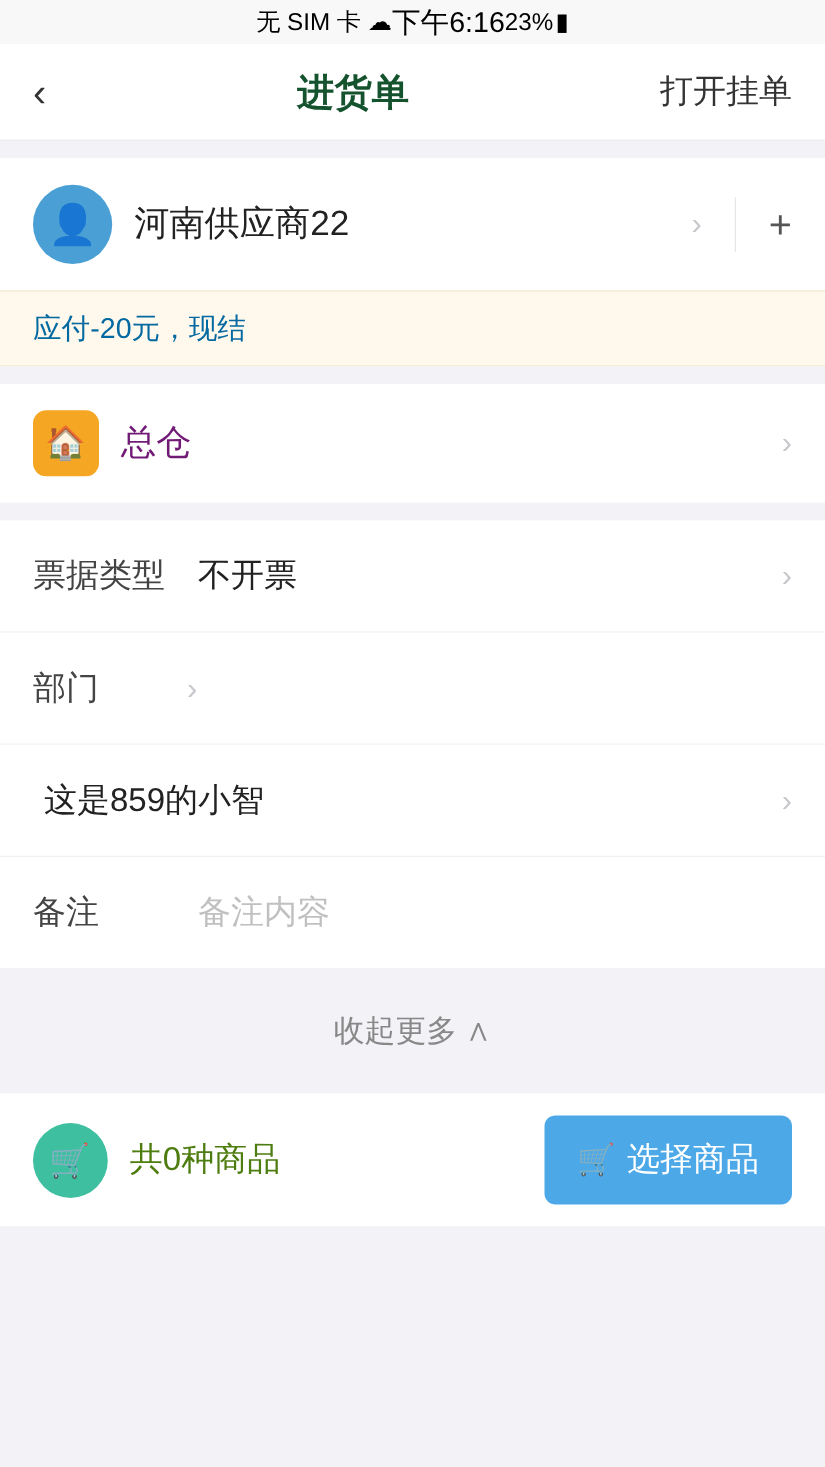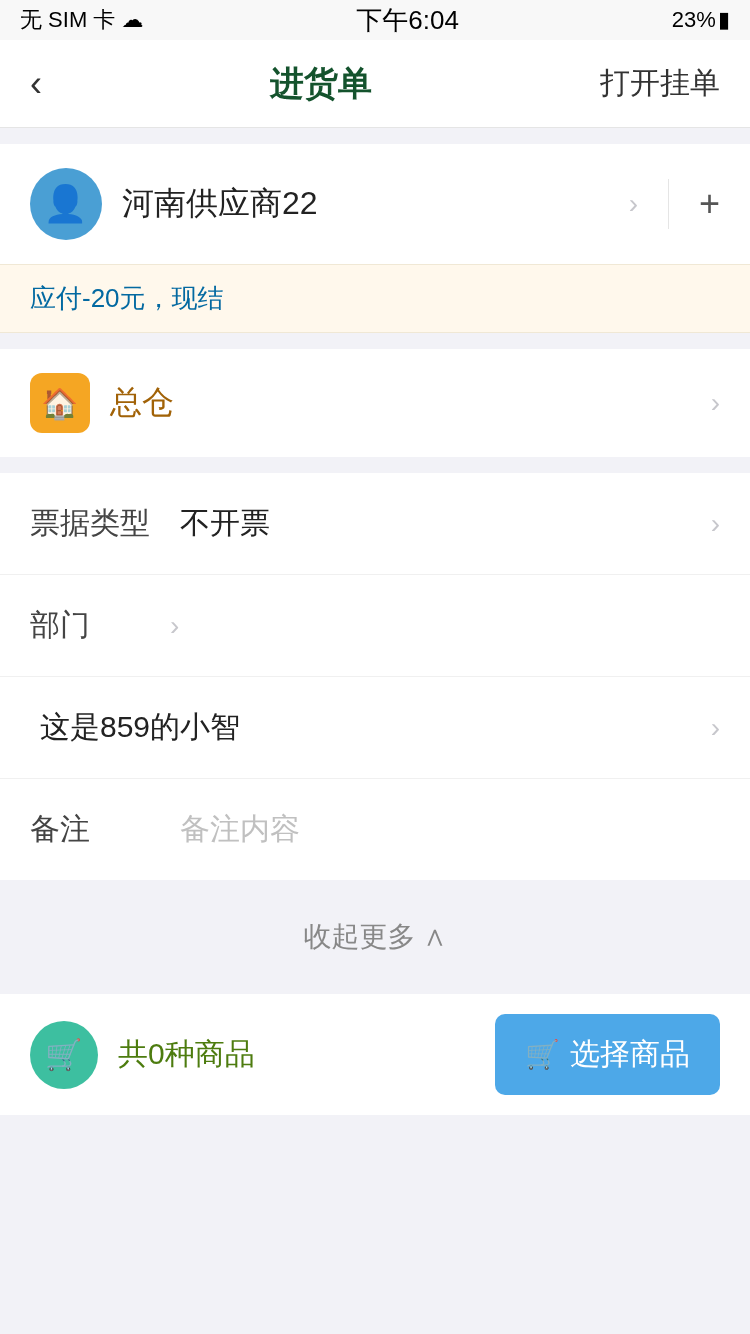--- a/index.html
+++ b/index.html
@@ -12,21 +12,21 @@
       font-size: 28px;
     }
 
     
     .status-bar {
       width: 100%;
       height: 40px;
       background: #f8f8f8;
       display: flex;
       align-items: center;
-      justify-content: space-between;
+      justify-content: center;
       padding: 0 20px;
       font-size: 22px;
       color: #000;
     }
     .status-left { display: flex; align-items: center; gap: 8px; }
     .status-center { font-size: 26px; font-weight: 500; }
     .status-right { display: flex; align-items: center; gap: 2px; font-size: 22px; }
 
     
     .nav-bar {
@@ -138,21 +138,21 @@
       display: flex;
       align-items: center;
       justify-content: center;
       color: #fff;
       font-size: 30px;
       flex-shrink: 0;
     }
     .warehouse-name {
       flex: 1;
       font-size: 32px;
-      color: #a16207;
+      color: #701a75;
       margin-left: 20px;
     }
 
     
     .form-card {
       background: #fff;
       margin-bottom: 16px;
     }
     .form-row {
       display: flex;
@@ -241,21 +241,21 @@
       background: #f2f2f7;
     }
   </style>
 </head>
 <body>
 
 <div class="status-bar">
   <div class="status-left">
     <span>无 SIM 卡 ☁</span>
   </div>
-  <div class="status-center">下午6:04</div>
+  <div class="status-center">下午6:16</div>
   <div class="status-right">
     <span>23%</span>
     <span>▮</span>
   </div>
 </div>
 
 <div class="nav-bar">
   <div class="nav-back">‹</div>
   <div class="nav-title">进货单</div>
   <div class="nav-action">打开挂单</div>

